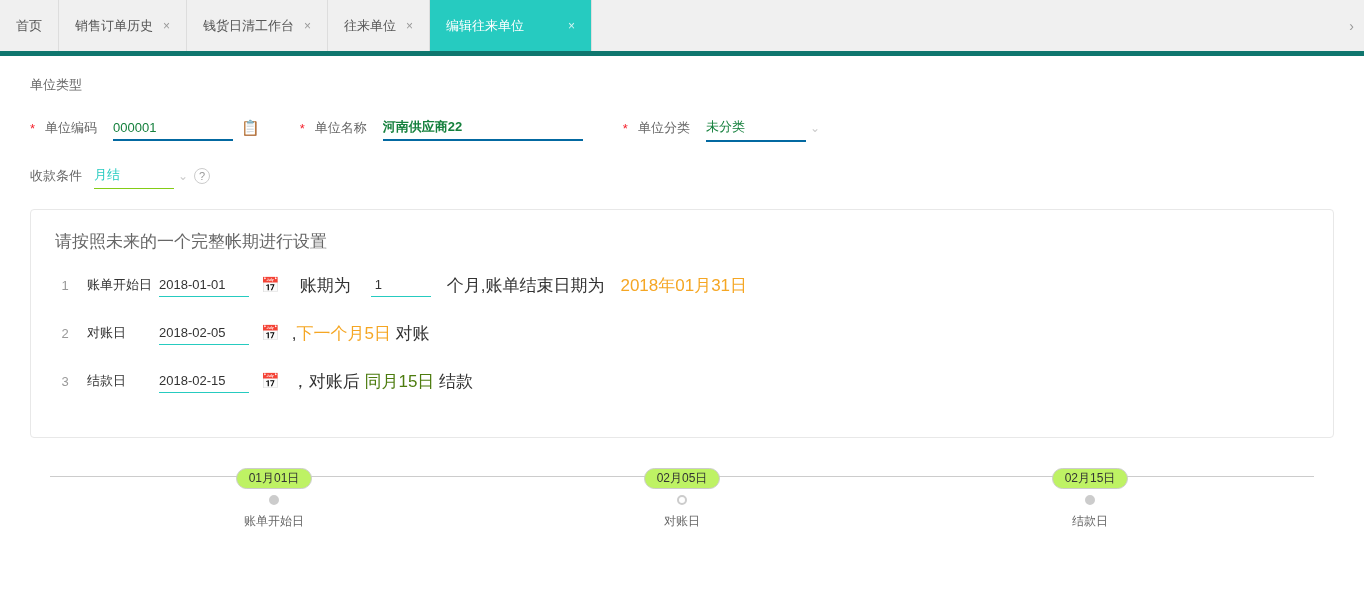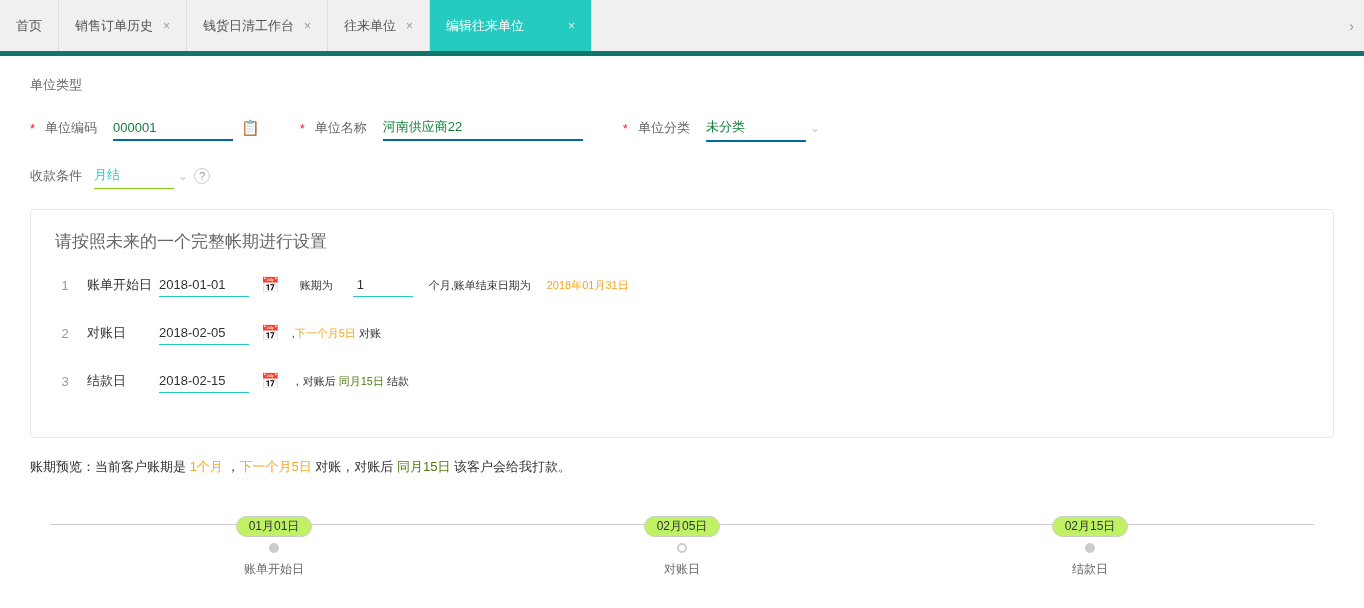--- a/index.html
+++ b/index.html
@@ -205,21 +205,21 @@
       border-bottom: 1px solid #26cbc0;
       outline: none;
       font-size: 13px;
       color: #333;
       padding: 4px 4px;
       width: 60px;
       background: transparent;
     }
     .hint-text {
       color: #333;
-      font-size: 11px;
+      font-size: 17px;
     }
     .highlight-orange {
       color: #f5a623;
     }
     .highlight-teal {
       color: #4d7c0f;
     }
 
     
     .preview-text {
@@ -315,21 +315,21 @@
   <div class="form-row">
     <div class="field-group">
       <span class="required-star">*</span>
       <span class="form-label">单位编码</span>
       <input class="input-field" type="text" style="width: 120px;" value="000001">
       <span class="calendar-icon">📋</span>
     </div>
     <div class="field-group">
       <span class="required-star">*</span>
       <span class="form-label">单位名称</span>
-      <input class="input-field" type="text" style="width: 200px;" value="河南供应商22">
+      <input class="input-field" type="text" style="width: 200px; font-weight: bold;" value="河南供应商22">
     </div>
     <div class="field-group">
       <span class="required-star">*</span>
       <span class="form-label">单位分类</span>
       <div class="select-group">
         <span class="input-field" style="min-width:100px;">未分类</span>
         <span class="chevron-down">⌄</span>
       </div>
     </div>
   </div>
@@ -372,26 +372,20 @@
       <span class="row-label">结款日</span>
       <input class="date-input" type="text" value="2018-02-15" style="">
       <span class="calendar-icon">📅</span>
       <span class="hint-text">
         ，对账后 <span class="highlight-teal">同月15日</span> 结款
       </span>
     </div>
 
   </div>
 
-  <div class="preview-text">
-    <span>账期预览：当前客户账期是</span>
-    <span class="highlight-orange">1个月</span>
-    <span>，<span class="highlight-orange">下一个月5日</span> 对账，对账后 <span class="highlight-teal">同月15日</span></span>
-    <span> 该客户会给我打款。</span>
-  </div>
 
   <div style="position: relative; padding: 0 20px;">
     <div class="timeline-line"></div>
     <div class="timeline-container">
 
       <div class="timeline-point">
         <div class="timeline-badge">01月01日</div>
         <div class="timeline-dot start"></div>
         <div class="timeline-sub-label">账单开始日</div>
       </div>

